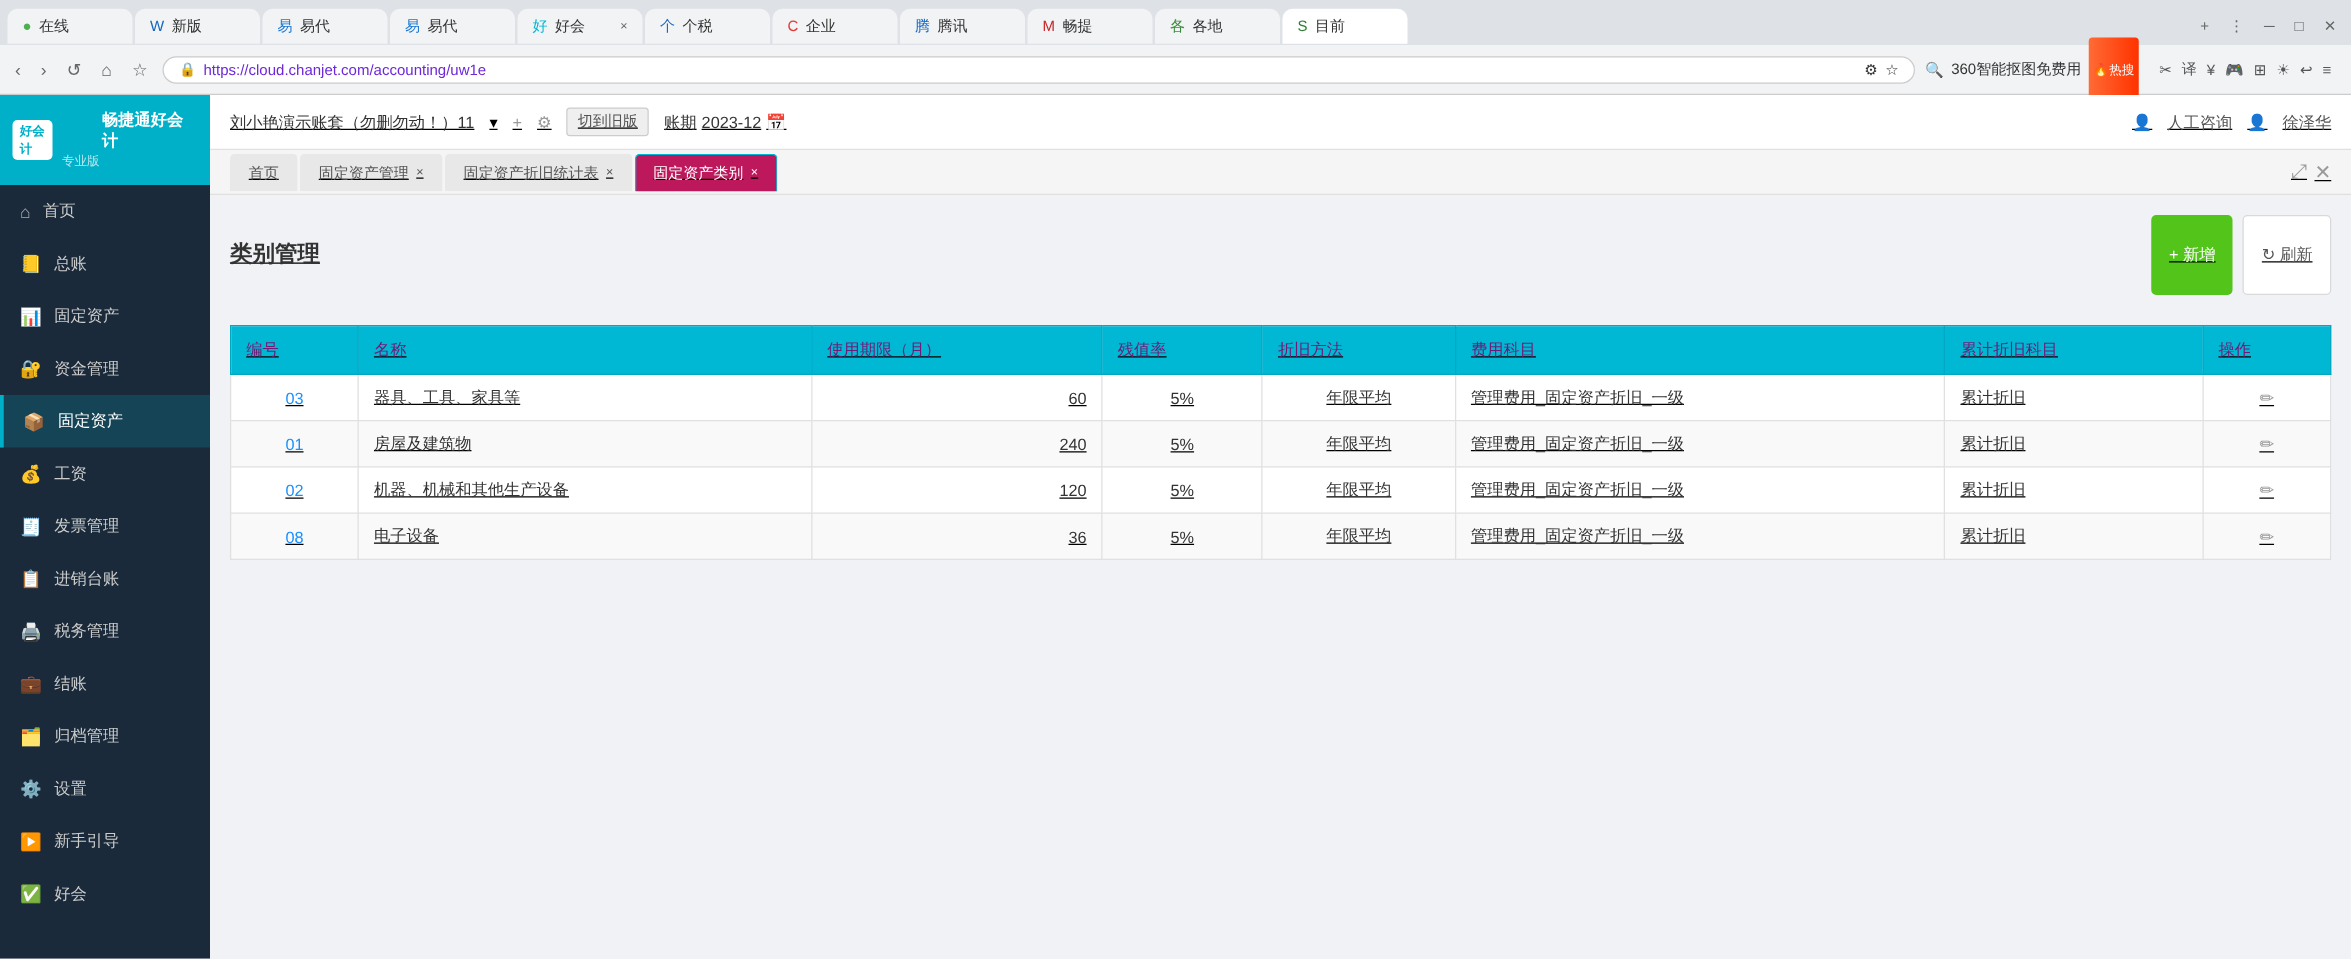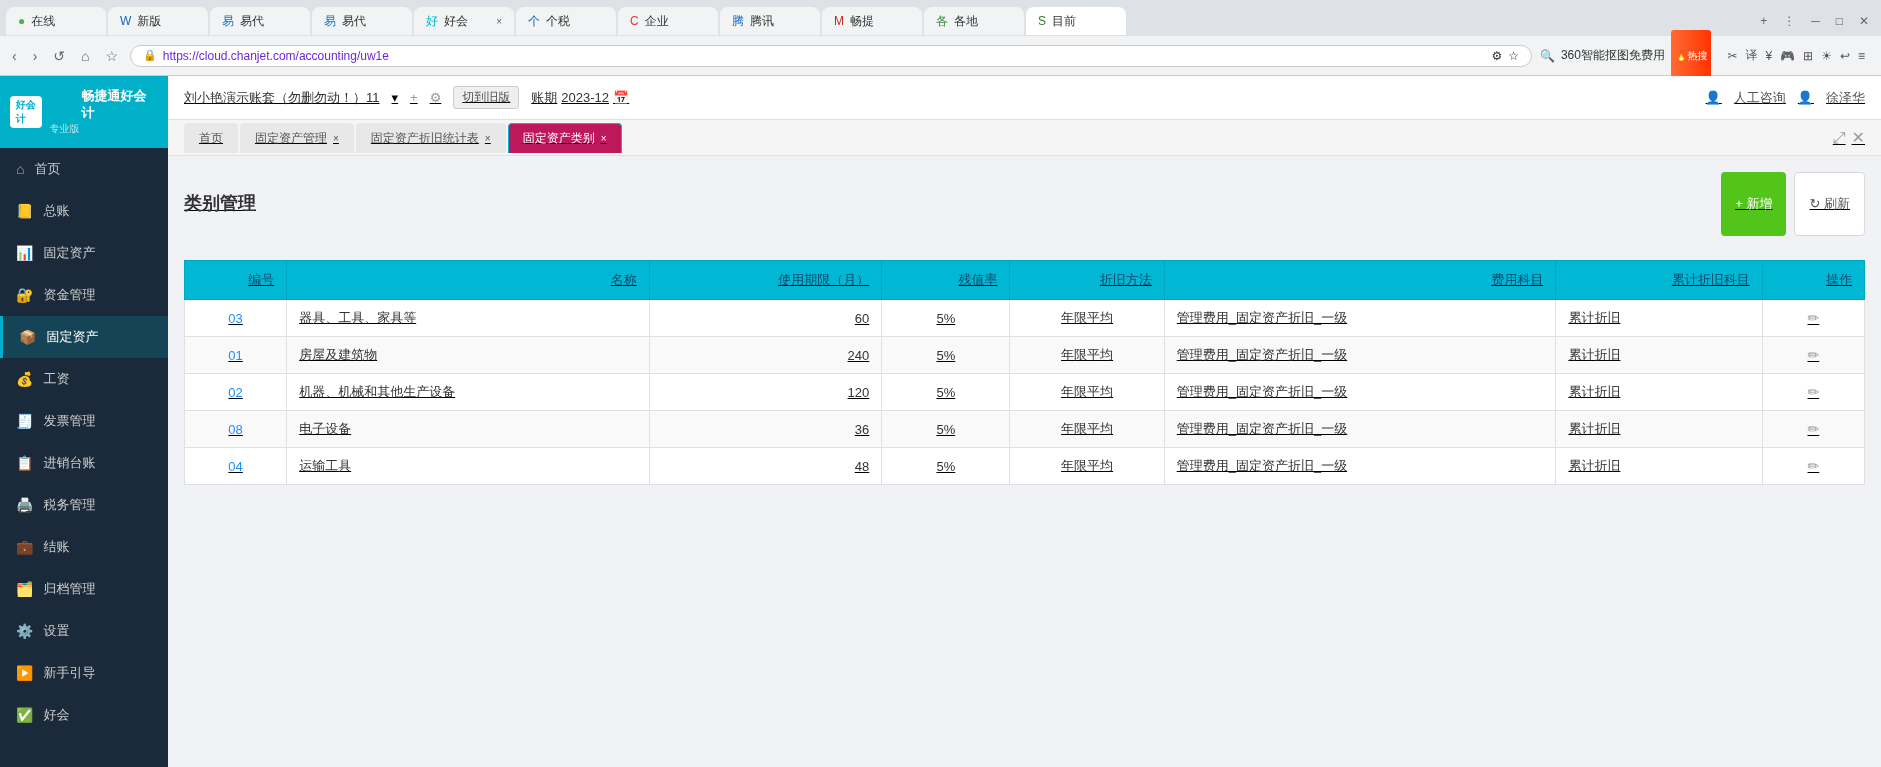--- a/index.html
+++ b/index.html
@@ -54,21 +54,21 @@
 
     
     .content-area { flex: 1; overflow-y: auto; padding: 16px; background: #f0f2f5; }
     .page-title { font-size: 18px; font-weight: bold; color: #333; margin-bottom: 14px; }
     .toolbar { display: flex; justify-content: flex-end; gap: 8px; margin-bottom: 12px; }
     .btn-add { background: #52c41a; color: #fff; border: none; padding: 23px 14px; border-radius: 4px; cursor: pointer; font-size: 13px; display: flex; align-items: center; gap: 4px; }
     .btn-refresh { background: #fff; color: #555; border: 1px solid #d9d9d9; padding: 0 14px; border-radius: 4px; cursor: pointer; font-size: 13px; display: flex; align-items: center; gap: 4px; }
 
     
     .data-table { width: 100%; border-collapse: collapse; background: #fff; }
-    .data-table th { background: #00b8d4; color: #0c4a6e; padding: 10px 12px; text-align: right; font-size: 13px; font-weight: normal; border: 1px solid #00a8c4; }
+    .data-table th { background: #00b8d4; color: #701a75; padding: 10px 12px; text-align: left; font-size: 13px; font-weight: normal; border: 1px solid #00a8c4; }
     .data-table td { padding: 9px 12px; border: 1px solid #e0e0e0; font-size: 13px; color: #333; }
     .data-table tr:nth-child(even) td { background: #f9f9f9; }
     .edit-icon { color: #999; cursor: pointer; font-size: 14px; }
     .code-link { color: #1890ff; cursor: pointer; }
     .td-center { text-align: center; }
     .td-right { text-align: right; }
   </style>
 </head>
 <body>
 
@@ -339,31 +339,17 @@
     <td>电子设备</td>
     <td class="td-right">36</td>
     <td class="td-center">5%</td>
     <td class="td-center">年限平均</td>
     <td>管理费用_固定资产折旧_一级</td>
     <td>累计折旧</td>
     <td class="td-center">
       <span class="edit-icon">✏</span>
     </td>
   </tr>
-            <tr>
-    <td class="td-center">
-      <a class="code-link">04</a>
-    </td>
-    <td>运输工具</td>
-    <td class="td-right">48</td>
-    <td class="td-center">5%</td>
-    <td class="td-center">年限平均</td>
-    <td>管理费用_固定资产折旧_一级</td>
-    <td>累计折旧</td>
-    <td class="td-center">
-      <span class="edit-icon">✏</span>
-    </td>
-  </tr>
           </tbody>
       </table>
     </div>
   </div>
 </div>
 
 </body></html>

